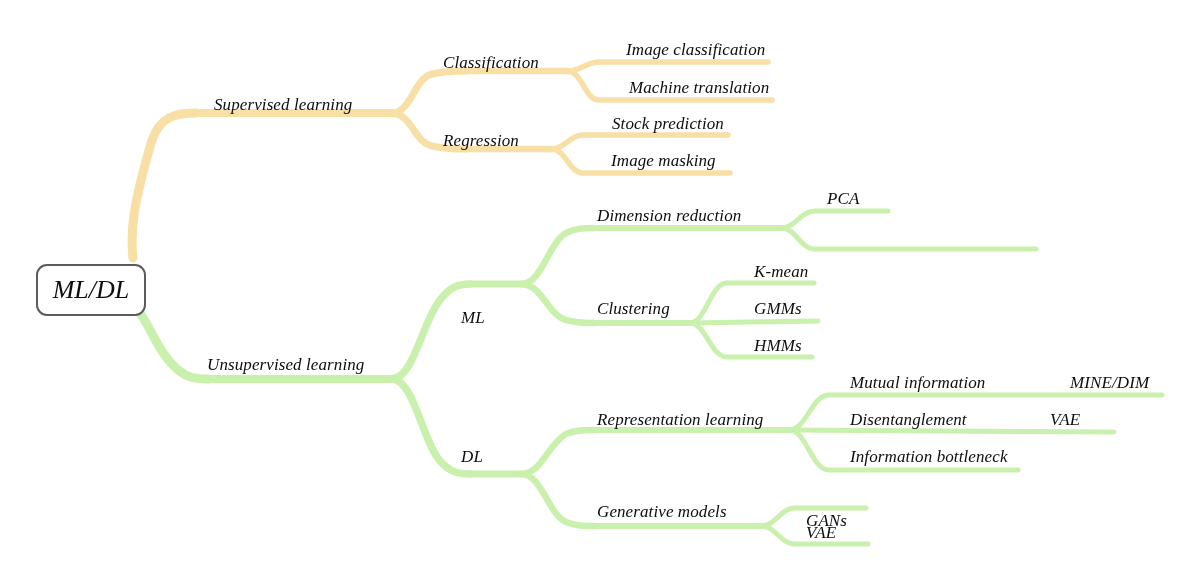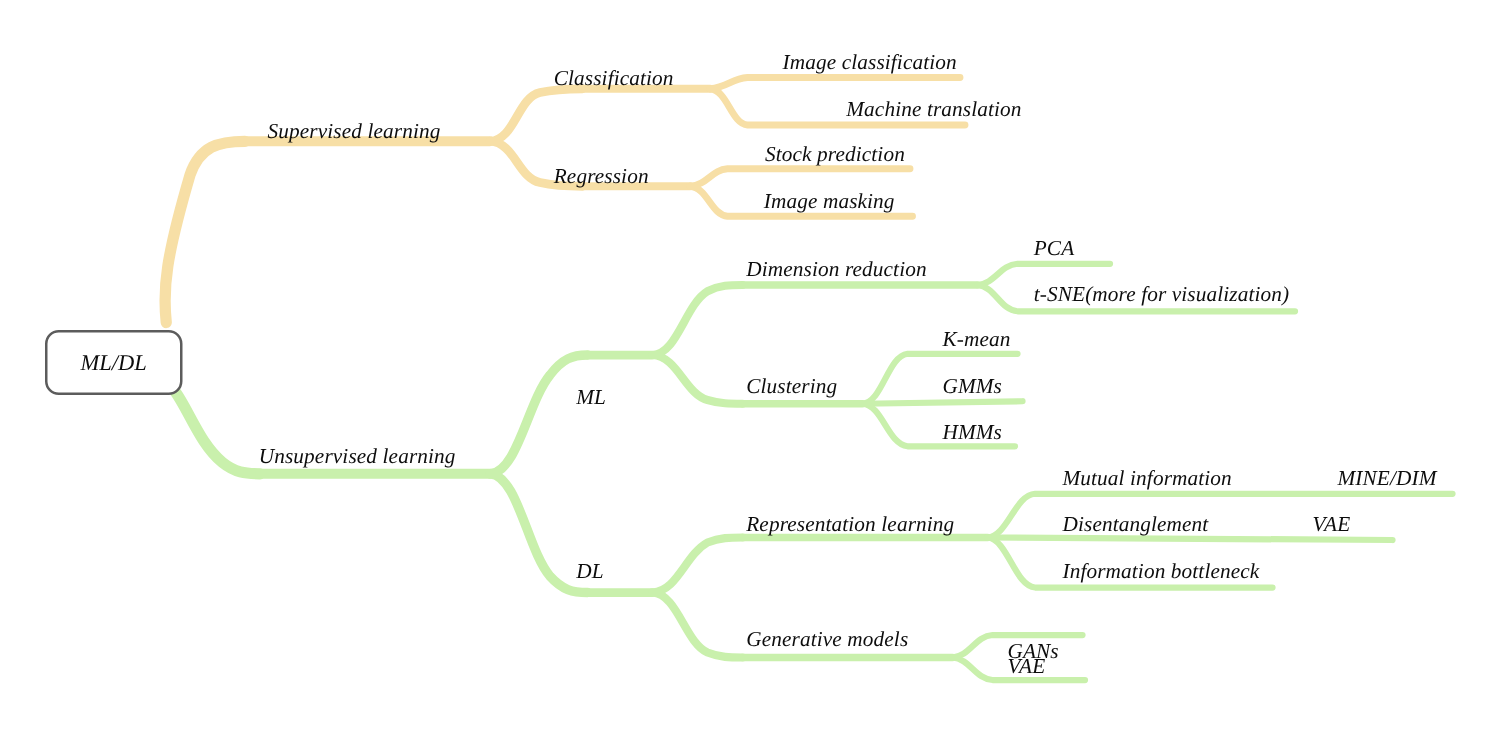--- a/index.html
+++ b/index.html
@@ -47,21 +47,21 @@
     border: 2.2px solid #5c5c5c;
     border-radius: 11px;
     background: #ffffff;
     box-sizing: border-box;
     display: flex;
     align-items: center;
     justify-content: center;
   }
   .root-label {
     font-style: italic;
-    font-size: 18px;
+    font-size: 26px;
     color: #0d0d0d;
     white-space: nowrap;
   }
 </style>
 </head>
 <body>
 
 <div id="mindmap-root">
 
   <svg class="branches" viewBox="0 0 1200 584" aria-hidden="true">
@@ -138,37 +138,36 @@
   </div>
 
   <div class="node-label" style="left:214px; top:96px;">Supervised learning</div>
 
   <div class="node-label" style="left:443px; top:54px;">Classification</div>
 
   <div class="node-label" style="left:443px; top:132px;">Regression</div>
 
   <div class="node-label" style="left:626px; top:41px;">Image classification</div>
 
-  <div class="node-label" style="left:629px; top:79px;margin-left:48px;">Machine translation</div>
+  <div class="node-label" style="left:629px; top:79px;">Machine translation</div>
 
   <div class="node-label" style="left:612px; top:115px;">Stock prediction</div>
 
   <div class="node-label" style="left:611px; top:152px;">Image masking</div>
 
   <div class="node-label" style="left:207px; top:356px;">Unsupervised learning</div>
 
   <div class="node-label" style="left:461px; top:261px;margin-top:48px;">ML</div>
 
   <div class="node-label" style="left:461px; top:448px;">DL</div>
 
   <div class="node-label" style="left:597px; top:207px;">Dimension reduction</div>
 
   <div class="node-label" style="left:827px; top:190px;text-align:center;">PCA</div>
 
-  <div class="node-label" style="left:827px; top:227px;">t-SNE(more for visualization)</div>
 
   <div class="node-label" style="left:597px; top:300px;">Clustering</div>
 
   <div class="node-label" style="left:754px; top:263px;">K-mean</div>
 
   <div class="node-label" style="left:754px; top:300px;">GMMs</div>
 
   <div class="node-label" style="left:754px; top:337px;">HMMs</div>
 
   <div class="node-label" style="left:597px; top:411px;">Representation learning</div>

